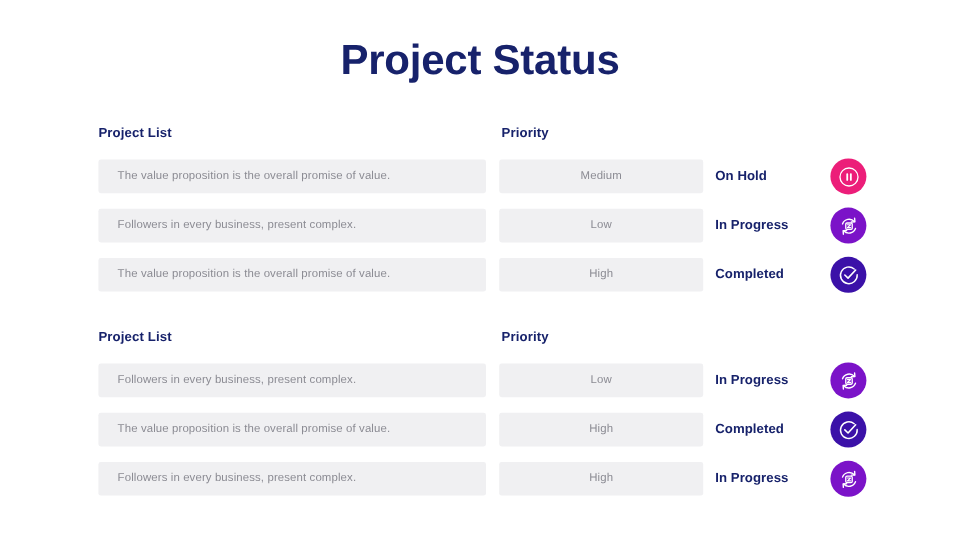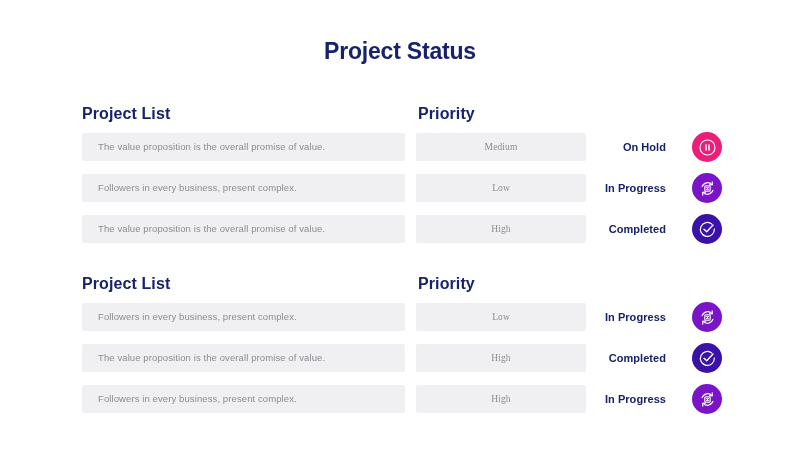--- a/index.html
+++ b/index.html
@@ -22,21 +22,21 @@
     box-sizing: border-box;
   }
 
   
   .title {
     position: absolute;
     top: 30px;
     left: 0;
     width: 800px;
     text-align: center;
-    font-size: 23px;
+    font-size: 35px;
     font-weight: bold;
     letter-spacing: -0.2px;
     color: #17226b;
     line-height: 42px;
   }
 
   
   .section {
     position: absolute;
     left: 82px;
@@ -44,38 +44,37 @@
   }
   .section-1 { top: 105px; }
   .section-2 { top: 275px; }
 
   .col-headers {
     position: relative;
     height: 20px;
   }
   .col-header {
     position: absolute;
-    font-size: 16px;
+    font-size: 11px;
     font-weight: bold;
     color: #17226b;
     letter-spacing: 0.1px;
     top: 0;
   }
   .col-header.projects { left: 0px; }
   .col-header.priority { left: 336px; }
 
   .rows {
     position: relative;
     margin-top: 8px;
   }
   .row {
     position: relative;
     height: 28px;
     margin-bottom: 13px;
-    text-align: right;
   }
   .row:last-child { margin-bottom: 0; }
 
   .cell {
     position: absolute;
     top: 0;
     height: 28px;
     background: #f0f0f2;
     border-radius: 2px;
     display: flex;
@@ -85,21 +84,20 @@
   .cell-project {
     left: 0px;
     width: 323px;
     padding-left: 16px;
     justify-content: flex-start;
   }
   .cell-priority {
     left: 334px;
     width: 170px;
     justify-content: center;
-    font-family: Liberation Serif, serif;
   }
   .cell-text {
     font-size: 9.5px;
     color: #8b8b93;
     line-height: 12px;
     letter-spacing: 0.1px;
     white-space: nowrap;
   }
 
   .status {

